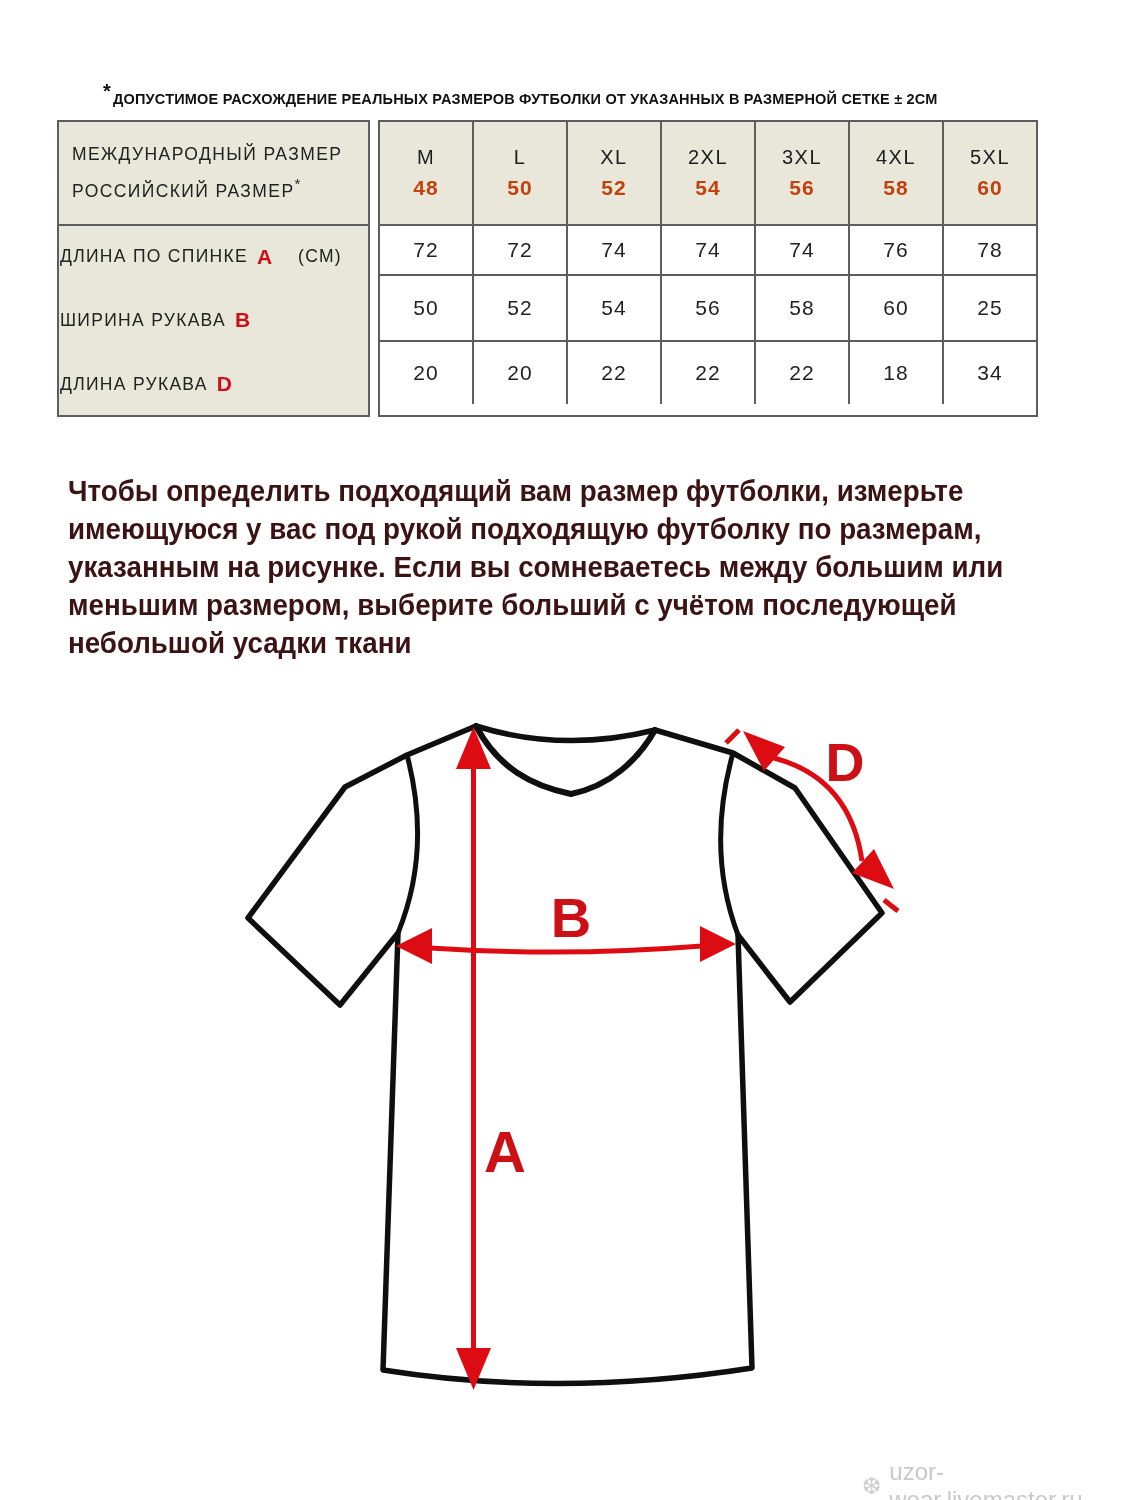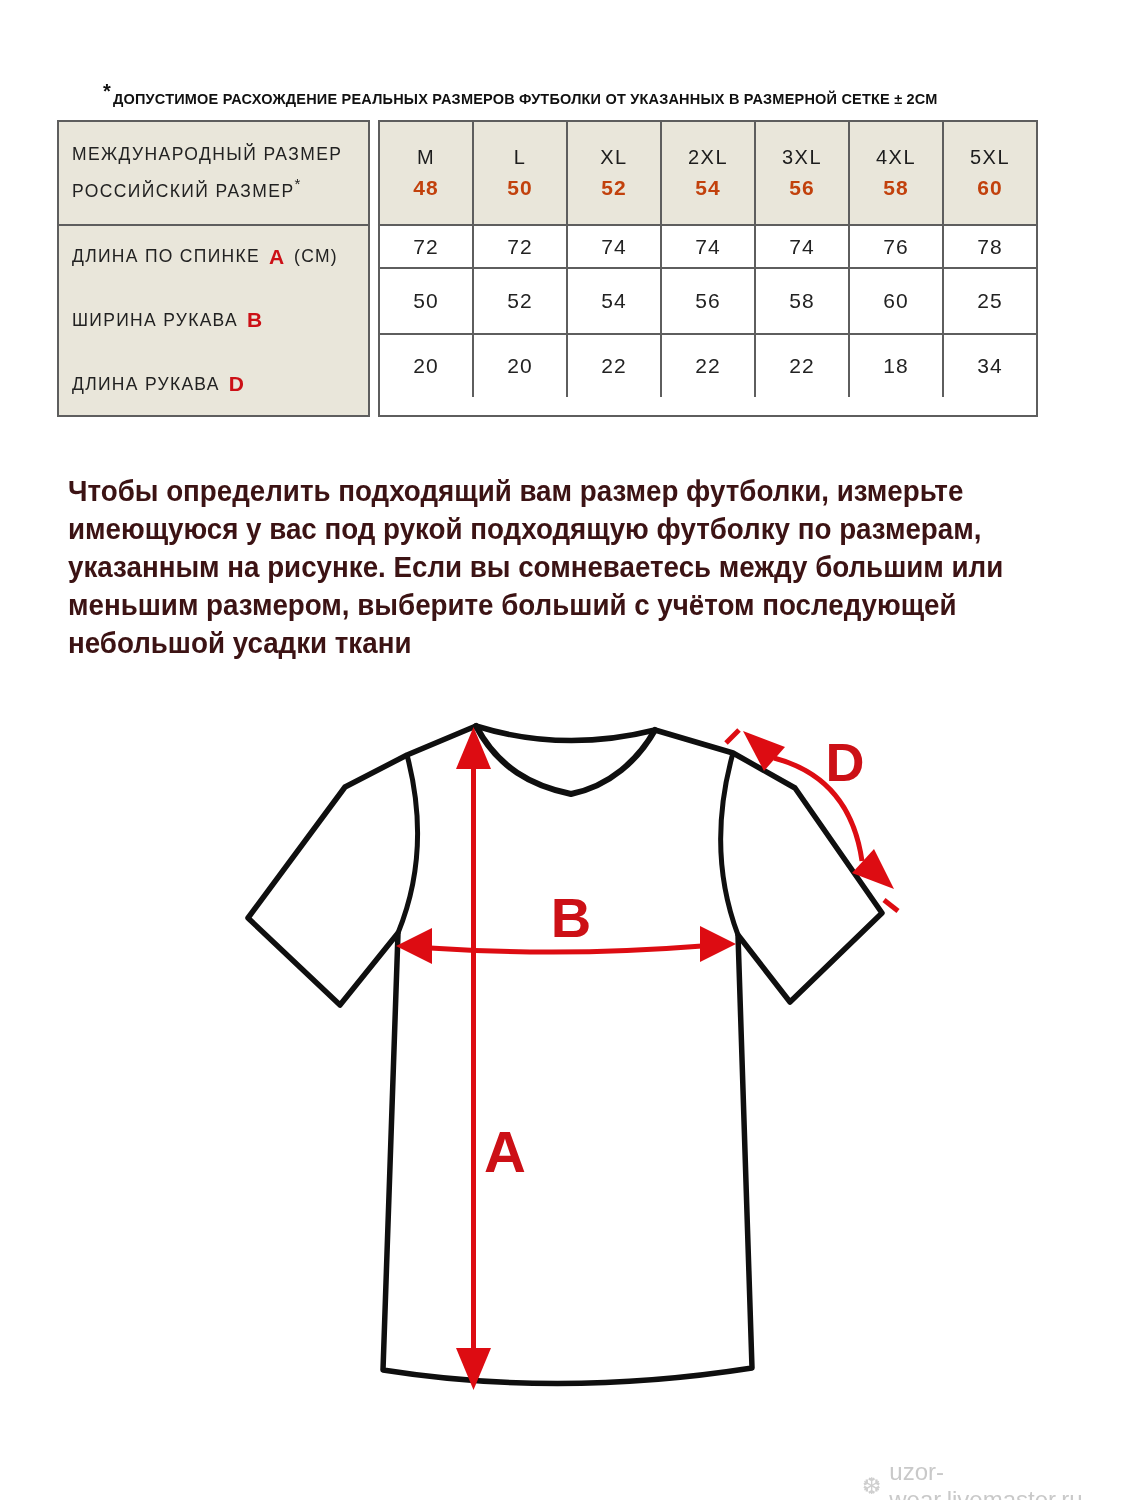--- a/index.html
+++ b/index.html
@@ -13,24 +13,24 @@
 
   
   .size-table{position:absolute;left:57px;top:120px;display:flex;gap:8px;}
   .left-block{box-sizing:border-box;width:313px;height:297px;border:2px solid #5e5e5e;
               background:#e9e6da;}
   .left-header{box-sizing:border-box;height:104px;border-bottom:2px solid #5e5e5e;
                display:flex;flex-direction:column;justify-content:center;gap:16px;
                padding-left:13px;font-size:17.5px;letter-spacing:1.4px;color:#222;}
   .left-header .sup{font-size:15px;vertical-align:8px;line-height:0;}
   .left-labels{display:flex;flex-direction:column;}
-  .lrow{display:flex;align-items:center;padding-left:13px;font-size:17.5px;
+  .lrow{display:flex;align-items:center;padding-left:1px;font-size:17.5px;
         letter-spacing:1.3px;color:#222;text-align:center;}
   .lrow .red{color:#cc1016;font-weight:bold;font-size:21px;margin-left:9px;letter-spacing:0;}
-  .lrow .unit{margin-left:10px;}
+  .lrow .unit{margin-left:26px;}
 
   .right-block{box-sizing:border-box;width:660px;height:297px;border:2px solid #5e5e5e;
                background:#ffffff;display:flex;flex-direction:column;}
   .t-row{box-sizing:border-box;display:flex;border-bottom:2px solid #5e5e5e;}
   .t-row.last{border-bottom:none;}
   .cell{box-sizing:border-box;flex:0 0 94px;border-right:2px solid #5e5e5e;
         display:flex;align-items:center;justify-content:center;}
   .cell:last-child{flex:0 0 92px;border-right:none;}
   .cell.head{flex-direction:column;gap:7px;background:#e9e6da;}
   .cell .int{font-size:20px;letter-spacing:1.5px;color:#1d1d1d;}
@@ -107,21 +107,21 @@
           </div>
         <div class="cell head">
             <span class="int">4XL</span>
             <span class="num">58</span>
           </div>
         <div class="cell head">
             <span class="int">5XL</span>
             <span class="num">60</span>
           </div>
       </div>
-      <div class="t-row" style="height:43px">
+      <div class="t-row" style="height:50px">
         <div class="cell val">72</div>
         <div class="cell val">72</div>
         <div class="cell val">74</div>
         <div class="cell val">74</div>
         <div class="cell val">74</div>
         <div class="cell val">76</div>
         <div class="cell val">78</div>
       </div>
       <div class="t-row" style="height:66px">
         <div class="cell val">50</div>

